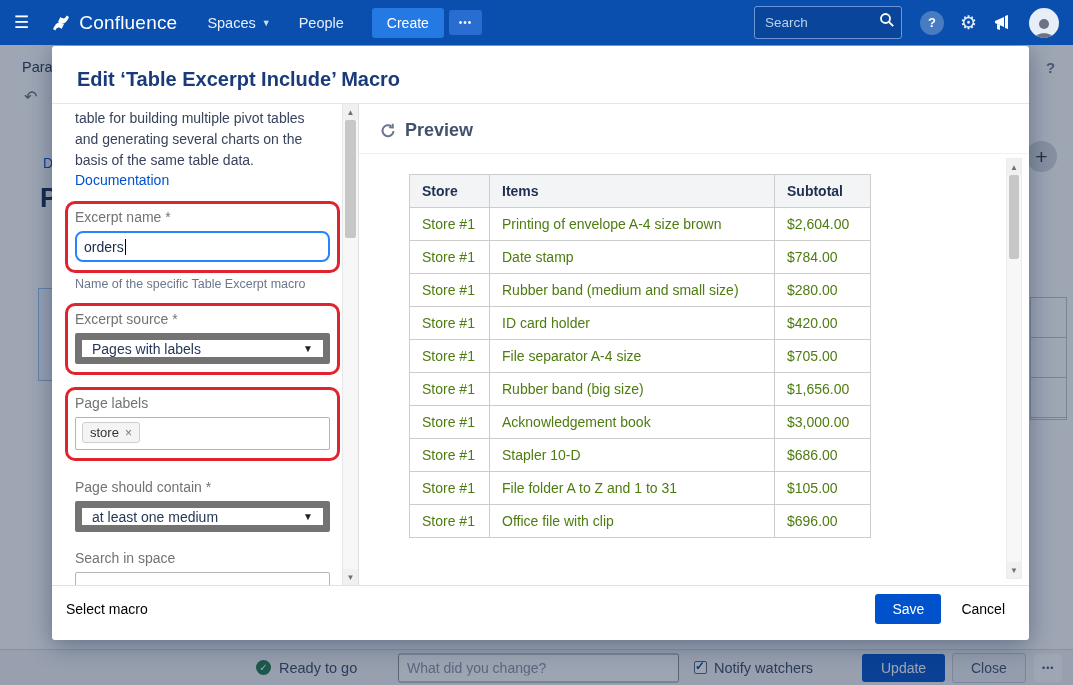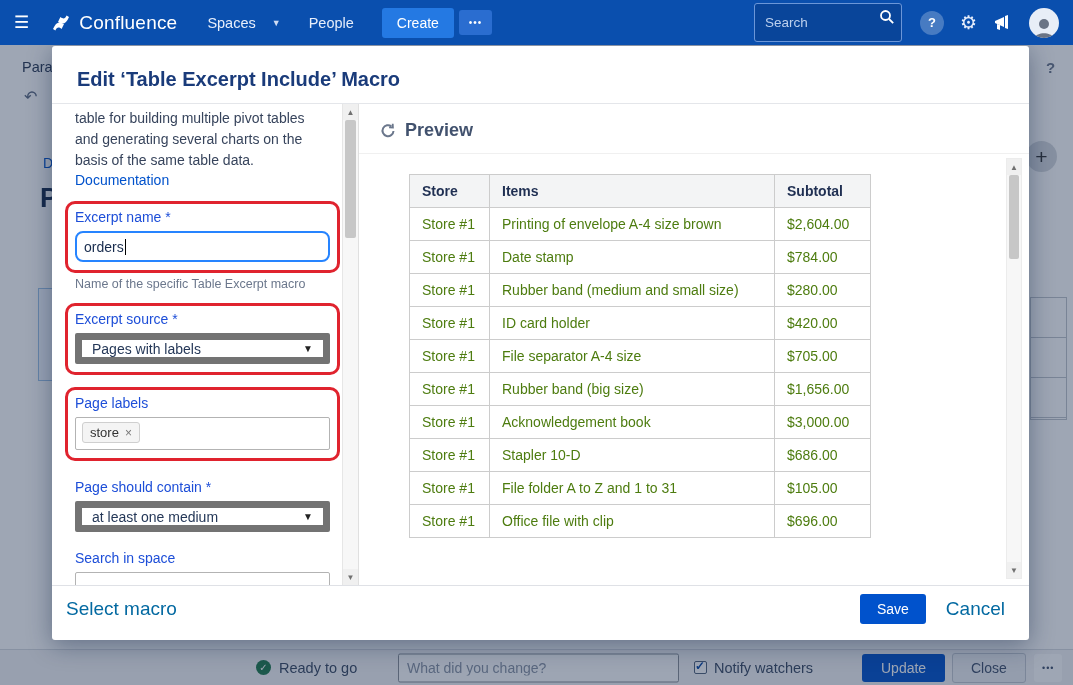--- a/index.html
+++ b/index.html
@@ -6,27 +6,27 @@
   html,body { width:1073px; height:685px; }
   body { font-family: "Liberation Sans", sans-serif; background:#fff; }
   #stage { position:relative; width:1073px; height:685px; overflow:hidden; background:#fff; }
 
   
   .navbar { position:absolute; top:0; left:0; right:0; height:45px; background:#0a4fae;
             display:flex; align-items:center; padding:0 14px; z-index:20; color:#fff; }
   .hamburger { font-size:17px; color:#fff; margin-right:22px; cursor:pointer; }
   .logo { display:flex; align-items:center; gap:8px; margin-right:30px; }
   .logo-text { font-size:19px; font-weight:500; color:#fff; letter-spacing:0.2px; }
-  .nav-item { color:#e7eefb; font-size:14.5px; margin-right:28px; display:flex; align-items:center; gap:16px; cursor:pointer; }
+  .nav-item { color:#e7eefb; font-size:14.5px; margin-right:28px; display:flex; align-items:center; gap:6px; cursor:pointer; }
   .nav-caret { font-size:9px; color:#cfdcf3; }
   .create-btn { background:#2479e3; color:#fff; font-size:14px; padding:7px 15px; border-radius:3px; cursor:pointer; }
   .nav-more { background:#2a6dd0; color:#fff; border-radius:3px; padding:7px 10px; font-size:10px; letter-spacing:1px; margin-left:5px; cursor:pointer; }
   .nav-spacer { flex:1; }
   .nav-search { position:relative; width:148px; margin-right:18px; }
-  .nav-search input { width:100%; height:39px; background:#09459a; border:1px solid #6b96d8; border-radius:3px;
+  .nav-search input { width:100%; height:33px; background:#09459a; border:1px solid #6b96d8; border-radius:3px;
                       color:#cfdcf3; font-size:13.5px; padding:0 28px 0 10px; outline:none; }
   .nav-search input::placeholder { color:#bcd0ee; }
   .search-glyph { position:absolute; right:7px; top:6px; }
   .nav-icon { margin-right:16px; display:flex; align-items:center; justify-content:center; cursor:pointer; }
   .help-circle { width:24px; height:24px; border-radius:50%; background:rgba(255,255,255,0.25); color:#fff;
                  font-weight:bold; font-size:13px; display:flex; align-items:center; justify-content:center; }
   .gear-glyph { font-size:19px; color:#e8eefb; }
   .avatar { width:30px; height:30px; border-radius:50%; background:#e8eef7; overflow:hidden; display:flex; align-items:flex-end; justify-content:center; cursor:pointer; }
 
   
@@ -70,21 +70,21 @@
   .modal-header { height:58px; padding:22px 28px 0 25px; border-bottom:1px solid #e4e6ea; }
   .modal-title { font-size:20px; font-weight:600; color:#1a3b7a; }
   .modal-body { height:481px; display:flex; }
 
   
   .left-pane { width:306px; display:flex; }
   .form-col { width:290px; padding:8px 12px 0 23px; overflow:hidden; }
   .intro { font-size:14px; color:#37445c; line-height:21px; margin-top:-4px; }
   .doc-link { font-size:14px; color:#0052CC; text-decoration:none; display:inline-block; margin-top:1px; cursor:pointer; }
   .annot { border:3px solid #e0232e; border-radius:10px; margin:12px -10px 4px; padding:5px 7px 8px; }
-  .f-label { display:block; font-size:14px; color:#1d4ed8; margin-bottom:6px; }
+  .f-label { display:block; font-size:14px; color:#737373; margin-bottom:6px; }
   .fake-input { width:100%; height:31px; border:2px solid #2684FF; border-radius:8px; background:#fff;
                 display:flex; align-items:center; padding:0 7px; font-size:14px; color:#172B4D; cursor:text; }
   .caret { width:1px; height:16px; background:#000; margin-left:1px; }
   .help-txt { font-size:12.5px; color:#6b778c; margin:4px 0 10px; }
   .select { width:100%; height:31px; border:7px solid #737373; border-radius:2px; background:#fff; cursor:pointer;
             display:flex; align-items:center; justify-content:space-between; padding:0 10px; font-size:14px; color:#253858; }
   .select-arrow { font-size:10px; color:#222; }
   .tag-field { width:100%; min-height:33px; border:1px solid #b3b3b3; border-radius:2px; background:#fff; padding:4px 6px; cursor:text; }
   .tag { display:inline-flex; align-items:center; gap:6px; background:#f4f4f4; border:1px solid #cfcfcf; border-radius:3px;
          padding:2px 7px; font-size:13px; color:#333; }
@@ -105,21 +105,21 @@
   .preview-table { margin:20px 0 0 50px; border-collapse:collapse; }
   .preview-table th, .preview-table td { border:1px solid #cccccc; padding:8px 12px; font-size:14px; }
   .preview-table th { background:#f3f4f5; text-align:left; font-weight:bold; color:#1f2f52; }
   .preview-table td { color:#4d7c0f; }
   .col-store { width:80px; } .col-items { width:285px; } .col-subtotal { width:96px; }
   .right-scroll { position:absolute; right:7px; top:54px; bottom:6px; width:16px; background:#f7f7f7;
                   display:flex; flex-direction:column; border:1px solid #ececec; }
 
   
   .modal-footer { height:46px; border-top:1px solid #dfe1e6; display:flex; align-items:center; padding:0 24px 0 14px; }
-  .link { color:#0369a1; font-size:19px; text-decoration:none; cursor:pointer; }
+  .link { color:#000000; font-size:14px; text-decoration:none; cursor:pointer; }
   .save-btn { margin-left:auto; background:#0052CC; color:#fff; font-size:14px; padding:7px 17px; border-radius:3px;
               border:none; cursor:pointer; }
   .cancel-link { margin-left:20px; }
 </style>
 </head>
 <body>
 
 <div id="stage">
 
   <div class="navbar">

